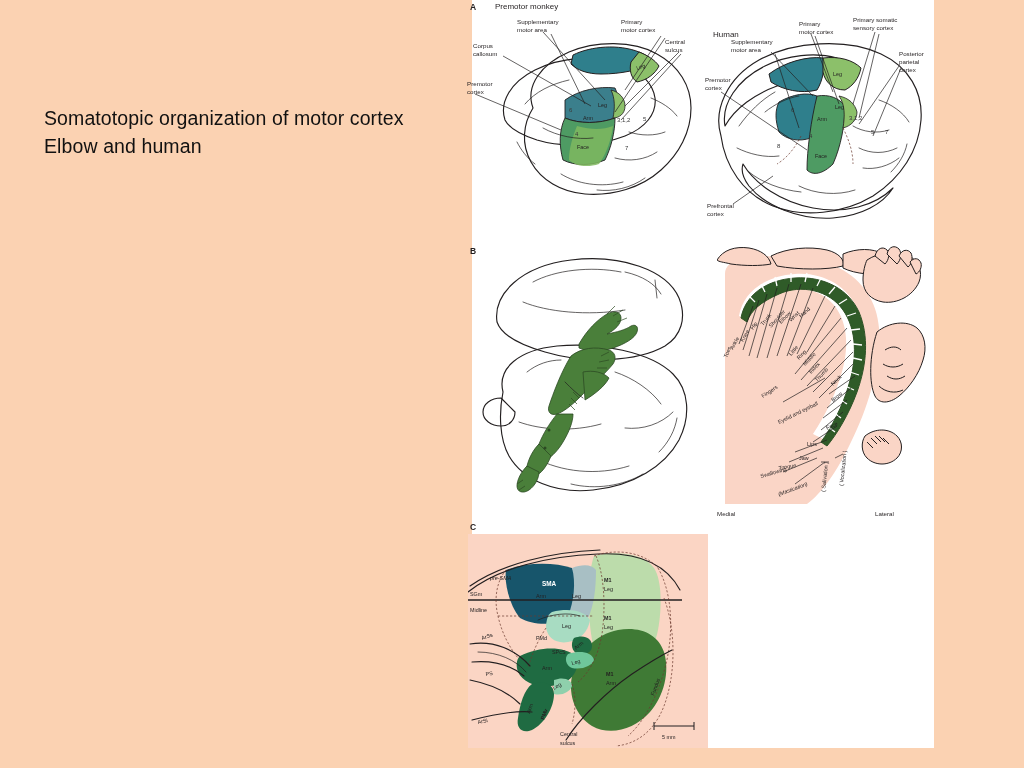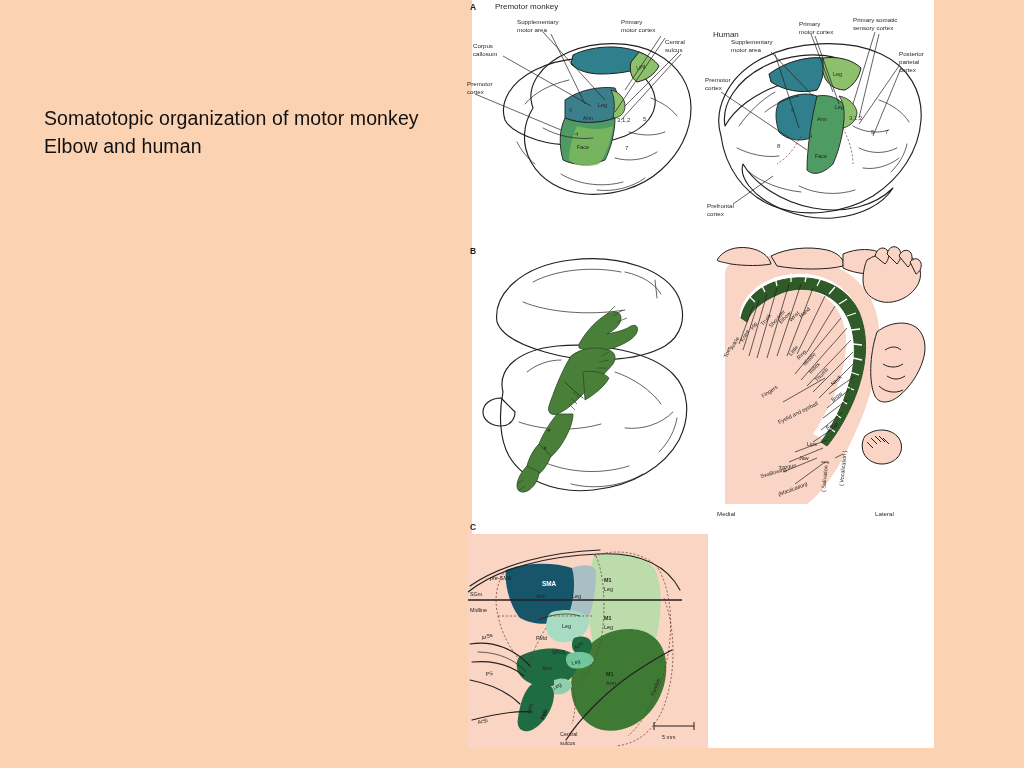--- a/index.html
+++ b/index.html
@@ -49,21 +49,21 @@
   .lblw{font-size:6.4px;fill:#ffffff;font-weight:bold;}
   .lbls{font-size:5.4px;fill:#231f20;}
   .num{font-size:6px;fill:#3a3a3a;}
 </style>
 </head>
 <body>
 
 <div id="slide">
 
   <div id="title-block">
-    <div>Somatotopic organization of motor monkey</div>
+    <div>Somatotopic organization of motor cortex</div>
     <div>Elbow and human</div>
   </div>
 
   <div id="figure">
     <div id="fig-strip"></div>
 
     <div class="panel" style="left:0;top:0;width:469px;height:240px;">
 
       <div class="panel-letter" style="left:5px;top:2px;">A</div>
       <div class="panel-title" style="left:30px;top:2px;">Premotor monkey</div>

